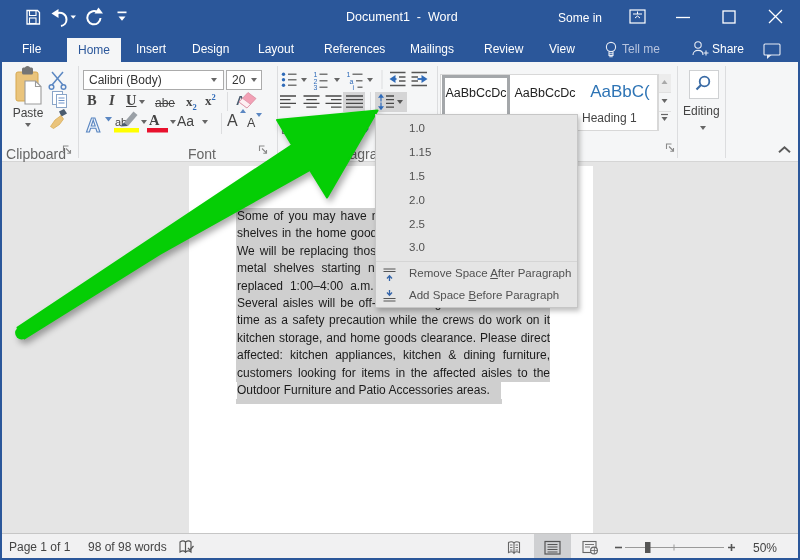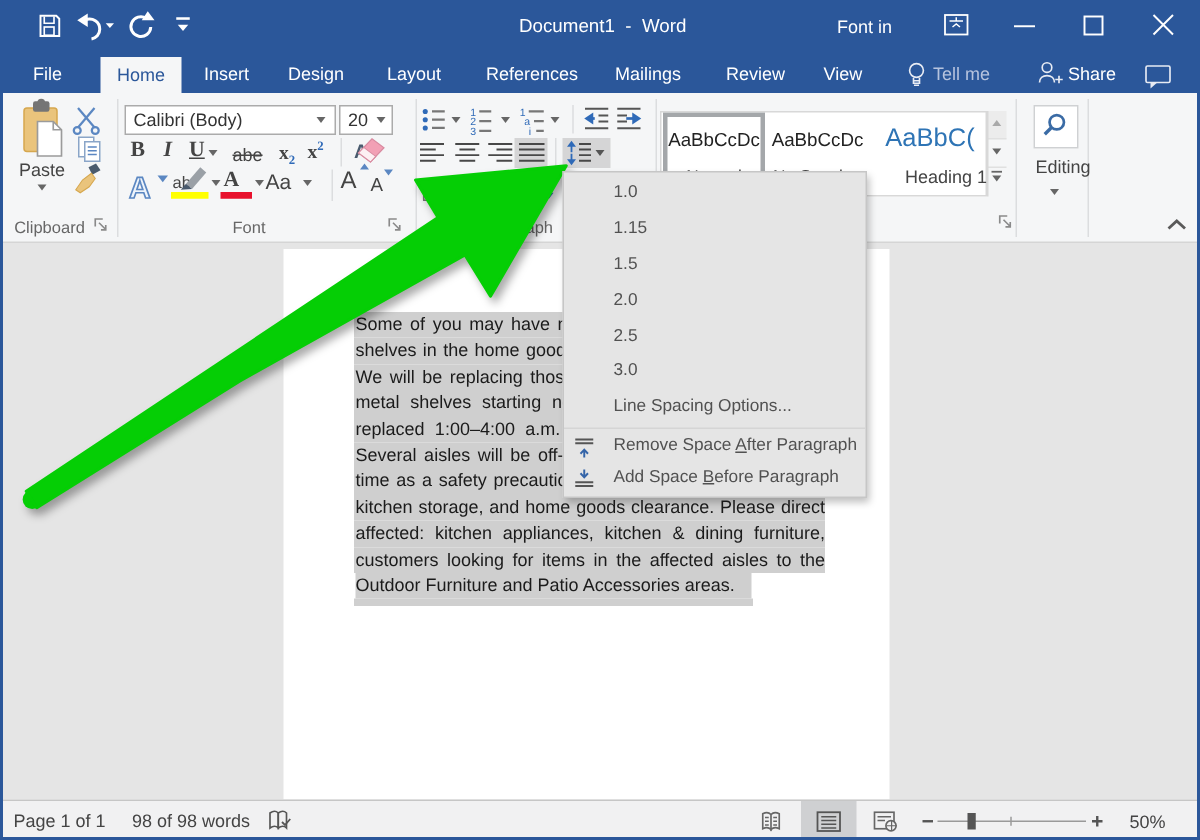--- a/index.html
+++ b/index.html
@@ -8,21 +8,21 @@
 #titlebar{left:0;top:0;width:800px;height:36px;background:#2b579a}
 #title{left:346px;top:10px;width:200px;font-size:12.5px;color:#fff}
 #signin{left:558px;top:11px;font-size:12px;color:#fff}
 
 #tabrow{left:0;top:36px;width:800px;height:26px;background:#2b579a}
 .tab{position:absolute;top:38px;height:22px;line-height:22px;color:#fff;font-size:12px;z-index:2}
 #hometab{left:67px;top:38px;width:54px;height:25px;background:#f5f6f7;color:#2b579a;text-align:center;line-height:25px;font-size:12px;z-index:2}
 
 #ribbon{left:0;top:62px;width:800px;height:100px;background:#f5f6f7;border-bottom:1px solid #d5d5d5}
 .gsep{position:absolute;top:66px;width:1px;height:92px;background:#dcdddf}
-.glabel{position:absolute;top:146px;font-size:11px;color:#666;text-align:center}
+.glabel{position:absolute;top:146px;font-size:14px;color:#666;text-align:right}
 .ribtxt{position:absolute;font-size:12px;color:#444}
 .caret{position:absolute;width:0;height:0;border-left:3px solid transparent;border-right:3px solid transparent;border-top:4px solid #666}
 .btn-pressed{position:absolute;background:#d5d5d6}
 .combo{position:absolute;background:#fff;border:1px solid #ababab;font-size:12px;color:#333;padding-left:5px}
 
 #docarea{left:0;top:162px;width:800px;height:371px;background:#e5e5e5}
 #page{position:absolute;left:189px;top:3.5px;width:404px;height:368px;background:#fff}
 #doctext{position:absolute;left:236px;top:208px;width:314px;z-index:3}
 .dl{height:17.4px;line-height:17.4px;font-size:12px;color:#1b1b1b;background:#cfcfcf;text-align:justify;text-align-last:justify;padding-left:1px;white-space:nowrap}
 .dl:last-child{background:transparent;text-align:right;text-align-last:left}
@@ -32,21 +32,21 @@
 .mi{height:23.9px;line-height:23.9px;font-size:11.5px;color:#515151;padding-left:33px;white-space:nowrap}
 .mi2{height:21.2px;line-height:21.2px;font-size:11.5px;color:#515151;padding-left:33px;white-space:nowrap;position:relative}
 #menusep{height:1px;background:#d5d5d5;margin:1px 0}
 
 #statusbar{left:0;top:533px;width:800px;height:25px;background:#f1f1f2;border-top:1px solid #c6c6c6;font-size:12px;color:#444}
 #winborder{left:0;top:0;width:800px;height:560px;border-left:2px solid #2b579a;border-right:2px solid #2b579a;border-bottom:2px solid #2b579a;pointer-events:none;z-index:50}
 #arrow{left:0;top:0;z-index:10;pointer-events:none}
 </style></head><body>
 <div class="abs" id="titlebar"></div>
 <div class="abs" id="title">Document1&nbsp;&nbsp;-&nbsp;&nbsp;Word</div>
-<div class="abs" id="signin">Font in</div>
+<div class="abs" id="signin">Some in</div>
 
 <svg id="qat" width="140" height="36" viewBox="0 0 140 36">
 <g stroke="#fff" fill="none" stroke-width="1.3">
 <path d="M27 10.5h10.5l2 2v11.5h-12.5z"></path>
       <path d="M29.5 11v4.5h6.5V11" stroke-width="1.1"></path>
       <rect x="29.5" y="18" width="6.5" height="5.5" stroke-width="1.1"></rect>
 </g>
 <polygon points="51.5,13.5 58.5,9 58.5,18" fill="#fff"></polygon>
 <path d="M56.5 13.3c5.5-1.8 10 1.2 10 6.2c0 3.5-2.5 6-5.5 6.5" stroke="#fff" fill="none" stroke-width="2"></path>
 <path d="M70.5 15.5h5.5l-2.75 3.2z" fill="#fff"></path>
@@ -130,25 +130,25 @@
 <div class="btn-pressed" style="left:374.5px;top:92px;width:32px;height:20px"></div>
 <div class="caret" style="left:396.5px;top:100px;border-top-color:#555"></div>
 
 <div class="abs" style="left:440px;top:73.5px;width:218px;height:57px;background:#fff;border:1px solid #d8d8d8"></div>
 <div class="abs" style="left:441.5px;top:75px;width:68.5px;height:54px;border:3px solid #a4a7aa;background:#fff;z-index:2"></div>
 <div class="abs" style="left:443px;top:86px;width:66px;text-align:center;font-size:12.5px;color:#222;z-index:2">AaBbCcDc</div>
 <div class="abs" style="left:443px;top:111.5px;width:66px;text-align:center;font-size:11.5px;color:#444;z-index:2">Normal</div>
 <div class="abs" style="left:512px;top:86px;width:66px;text-align:center;font-size:12.5px;color:#222;z-index:2">AaBbCcDc</div>
 <div class="abs" style="left:512px;top:111.5px;width:66px;text-align:center;font-size:11.5px;color:#444;z-index:2">No Spacing</div>
 <div class="abs" style="left:582px;top:82px;width:76px;text-align:center;font-size:17px;color:#2e74b5;z-index:2;overflow:hidden;white-space:nowrap">AaBbC⁠(</div>
-<div class="abs" style="left:582px;top:111px;width:76px;text-align:right;font-size:12px;color:#444;z-index:2">Heading 1</div>
+<div class="abs" style="left:582px;top:111px;width:76px;text-align:left;font-size:12px;color:#444;z-index:2">Heading 1</div>
 <div class="abs" style="left:657.5px;top:73.5px;width:13.5px;height:57px;border-left:1px solid #d8d8d8;z-index:2"></div>
 
 <div class="abs" style="left:688.5px;top:69.5px;width:30px;height:29px;border:1px solid #cfd1d3;background:#fff"></div>
-<div class="ribtxt" style="left:683px;top:104px;width:44px;text-align:right">Editing</div>
+<div class="ribtxt" style="left:683px;top:104px;width:44px;text-align:left">Editing</div>
 <div class="caret" style="left:700px;top:126px"></div>
 <svg id="ribicons" width="800" height="180" viewBox="0 0 800 180" style="left:0;top:0;z-index:1">
 
 <g>
 <rect x="16" y="72" width="22" height="29" rx="2" fill="#eac47c" stroke="#d6a74e" stroke-width="1"></rect>
 <rect x="22" y="67.5" width="11" height="7" rx="1.5" fill="#757575"></rect>
 <circle cx="27.5" cy="68.5" r="2.6" fill="#757575"></circle>
 <polygon points="25,81 35.5,81 41,86.5 41,104 25,104" fill="#fff" stroke="#9b9b9b" stroke-width="1.1"></polygon>
 <polyline points="35.5,81 35.5,86.5 41,86.5" fill="none" stroke="#9b9b9b" stroke-width="1.1"></polyline>
 </g>
@@ -332,21 +332,20 @@
 <polygon points="377.5,110.5 277,120 292,145 17.5,327.5 24.5,338.5 160,254 310,170 327,197.5" fill="#05ce05" stroke="#05ce05" stroke-width="2" stroke-linejoin="round"></polygon>
 </g>
 </svg>
 <div class="abs" id="menu">
 <div class="mi">1.0</div>
     <div class="mi">1.15</div>
     <div class="mi">1.5</div>
 <div class="mi">2.0</div>
     <div class="mi">2.5</div>
     <div class="mi">3.0</div>
-<div class="mi">Line Spacing Options...</div>
 <div id="menusep"></div>
 <div class="mi2"><svg width="15" height="15" viewBox="0 0 15 15" style="left:6px;top:4px">
         <path d="M1.5 2h12M1.5 4.5h12" stroke="#555" stroke-width="1.2"></path>
         <path d="M7.5 14V8.5M5 11.5L7.5 8.8 10 11.5" stroke="#3464a8" fill="none" stroke-width="1.3"></path>
       </svg>Remove Space <u>A</u>fter Paragraph</div>
 <div class="mi2"><svg width="15" height="15" viewBox="0 0 15 15" style="left:6px;top:4px">
         <path d="M7.5 1v5M5 3.5l2.5 2.7L10 3.5" stroke="#3464a8" fill="none" stroke-width="1.3"></path>
         <path d="M1.5 9.5h12M1.5 12h12" stroke="#555" stroke-width="1.2"></path>
       </svg>Add Space <u>B</u>efore Paragraph</div>
 </div>

